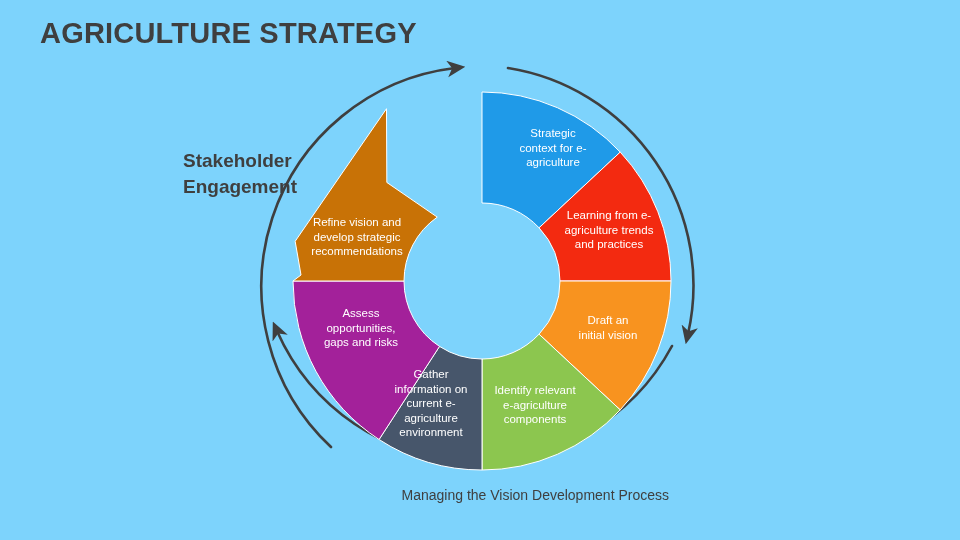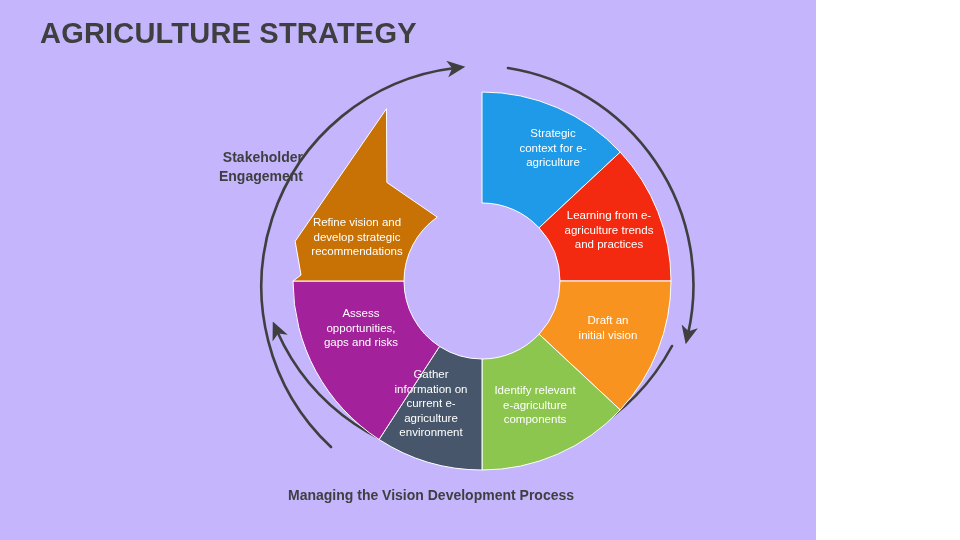--- a/index.html
+++ b/index.html
@@ -11,23 +11,23 @@
   }
   body {
     width: 960px;
     height: 540px;
     font-family: "Liberation Sans", sans-serif;
     overflow: hidden;
     position: relative;
   }
   #slide {
     position: relative;
-    width: 816px;
+    width: 960px;
     height: 540px;
-    background: #c4b5fd;
+    background: #7dd3fc;
   }
   #page-title {
     position: absolute;
     left: 40px;
     top: 17px;
     font-size: 29px;
     font-weight: bold;
     letter-spacing: 0.2px;
     color: #3f3f3f;
     font-family: "Liberation Sans", sans-serif;
@@ -35,45 +35,45 @@
   }
   #diagram {
     position: absolute;
     left: 0;
     top: 0;
     width: 960px;
     height: 540px;
   }
   .side-label {
     position: absolute;
-    font-size: 14px;
+    font-size: 19px;
     font-weight: bold;
     color: #3f3f3f;
     line-height: 1.35;
-    text-align: right;
+    text-align: left;
     white-space: pre-line;
   }
   #label-left {
     left: 183px;
     top: 148px;
     width: 120px;
   }
   #label-right {
     left: 663px;
     top: 151px;
     width: 132px;
   }
   #label-bottom {
     position: absolute;
-    left: 288px;
+    left: 269px;
     top: 487px;
     width: 400px;
-    text-align: left;
+    text-align: right;
     font-size: 14px;
-    font-weight: bold;
+    font-weight: normal;
     color: #3f3f3f;
     white-space: nowrap;
   }
   .seg-text {
     font-size: 11.5px;
     fill: #ffffff;
     font-family: "Liberation Sans", sans-serif;
     text-anchor: middle;
   }
 </style>

